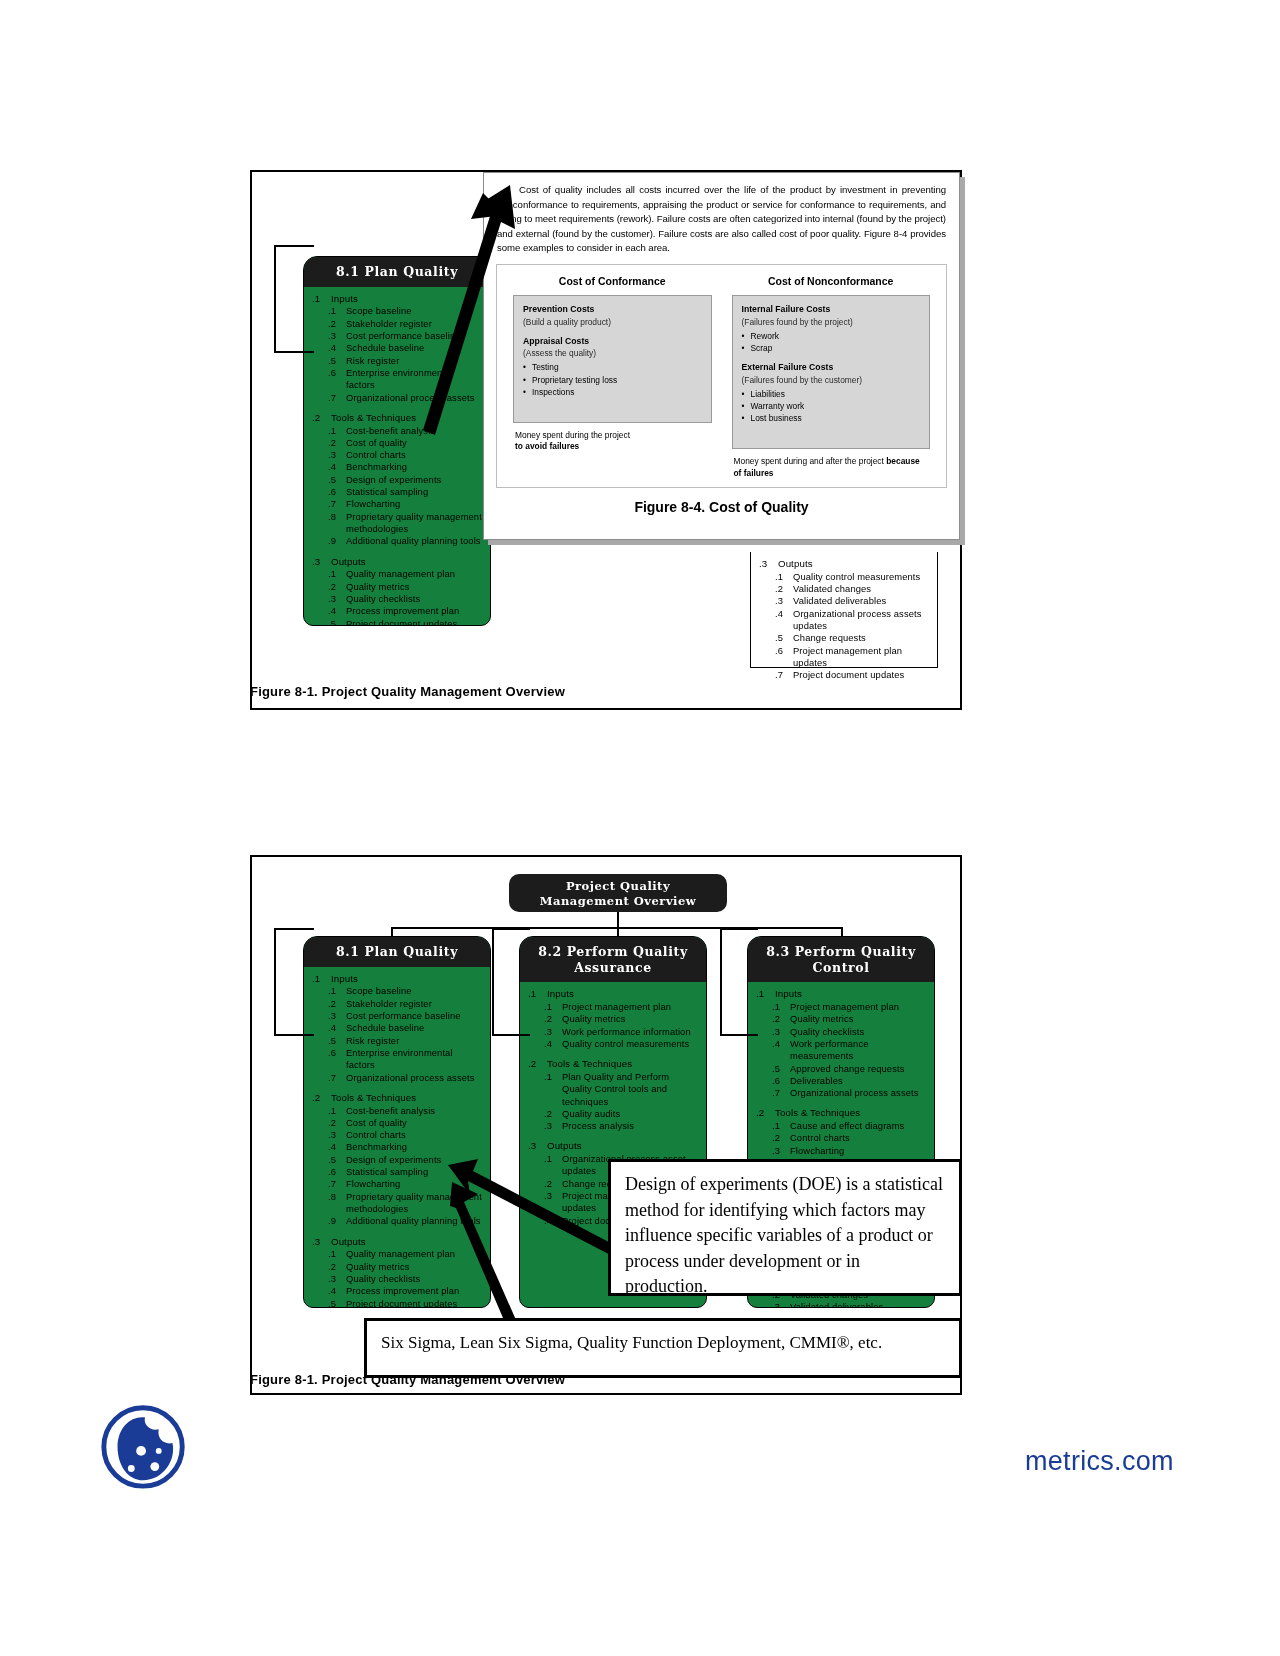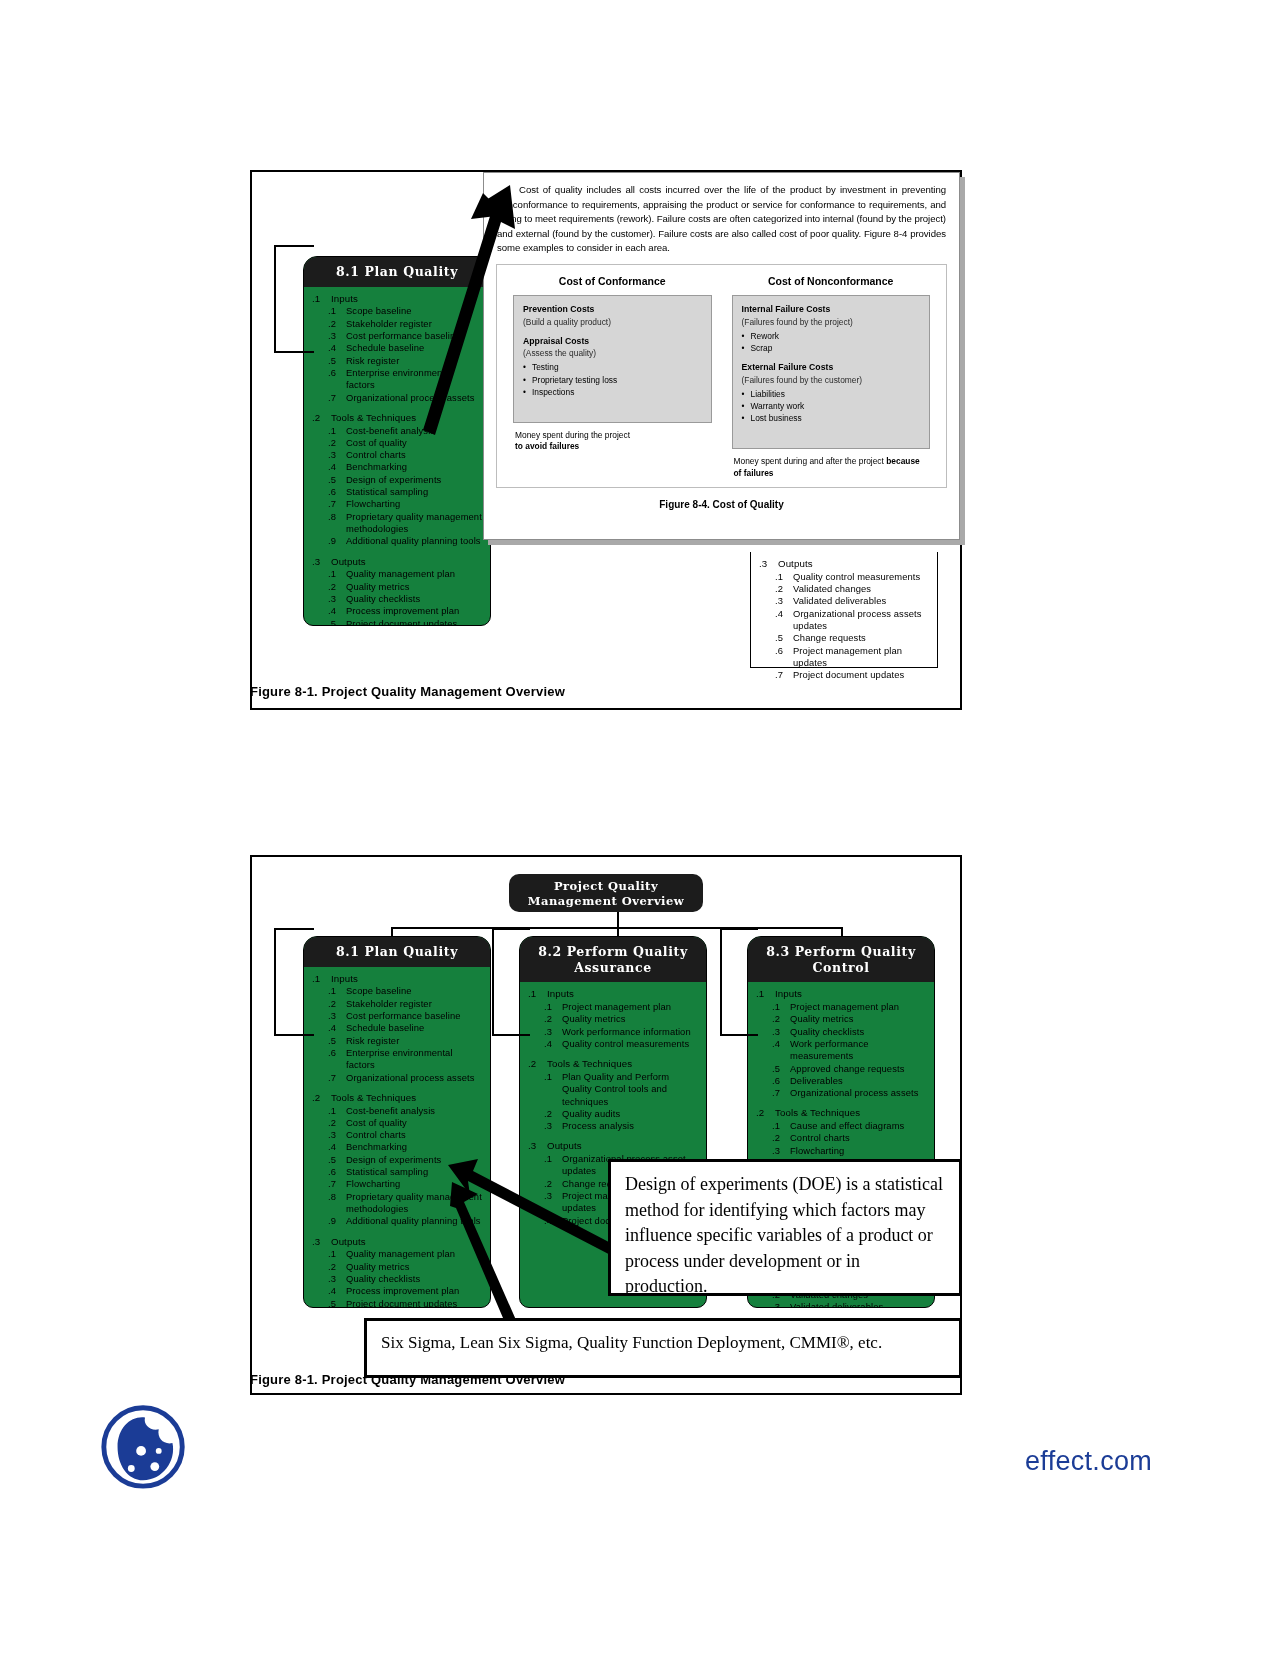--- a/index.html
+++ b/index.html
@@ -126,21 +126,21 @@
   .coq-gap { height: 7px; }
   .coq-note {
     font-size: 8.4px;
     line-height: 1.35;
     margin-top: 7px;
     padding: 0 2px;
   }
   .coq-caption {
     text-align: center;
     font-weight: bold;
-    font-size: 10px;
+    font-size: 14px;
     padding: 5px 0 8px 0;
   }
 
   
   .annot {
     position: absolute;
     background: #fff;
     border: 3px solid #000;
     box-sizing: border-box;
     font-family: "Liberation Serif", serif;
@@ -351,21 +351,21 @@
 </div>
 
 <svg class="abs" style="left:405px; top:185px; width:110px; height:255px;" viewBox="0 0 110 255">
   <polygon points="105,0 73,20 86,28 18,245 30,250 96,37 110,44" fill="#000"></polygon>
   <polygon points="78,8 66,34 100,30" fill="#000"></polygon>
 </svg>
 
 <div class="figure-frame" style="left:250px; top:855px; width:712px; height:540px;">
 </div>
 
-<div class="abs" style="left:509px; top:874px; width:194px; height:38px; background:#1c1c1c; color:#fff; border-radius:10px; font-family:'DejaVu Serif',serif; font-weight:bold; font-size:11.5px; text-align:center; line-height:1.3; padding-top:5px; box-sizing:border-box; letter-spacing:.5px;">
+<div class="abs" style="left:509px; top:874px; width:218px; height:38px; background:#1c1c1c; color:#fff; border-radius:10px; font-family:'DejaVu Serif',serif; font-weight:bold; font-size:11.5px; text-align:center; line-height:1.3; padding-top:5px; box-sizing:border-box; letter-spacing:.5px;">
   <div>Project Quality</div>
   <div>Management Overview</div>
 </div>
 
 <div class="ln" style="left:617px; top:912px; width:2px; height:16px;"></div>
 <div class="ln" style="left:391px; top:927px; width:452px; height:2px;"></div>
 <div class="ln" style="left:391px; top:927px; width:2px; height:14px;"></div>
 <div class="ln" style="left:617px; top:927px; width:2px; height:14px;"></div>
 <div class="ln" style="left:841px; top:927px; width:2px; height:14px;"></div>
 
@@ -689,13 +689,13 @@
 
 <svg class="abs" style="left:96px; top:1396px; width:98px; height:98px;" viewBox="0 0 100 100">
   <circle cx="48" cy="52" r="40" fill="#fff" stroke="#1b3c96" stroke-width="5"></circle>
   <path d="M22 52 C22 32 36 20 50 22 C48 30 56 36 64 34 C62 44 70 50 78 48 C82 66 68 86 48 86 C32 86 22 70 22 52 Z" fill="#1b3c96"></path>
   <circle cx="46" cy="56" r="5" fill="#fff"></circle>
   <circle cx="60" cy="72" r="4.5" fill="#fff"></circle>
   <circle cx="36" cy="74" r="3.5" fill="#fff"></circle>
   <circle cx="64" cy="56" r="3" fill="#fff"></circle>
 </svg>
 
-<div class="docsity" style="left:1025px; top:1446px;">effect.com</div>
+<div class="docsity" style="left:1025px; top:1446px;">metrics.com</div>
 
 </body></html>

